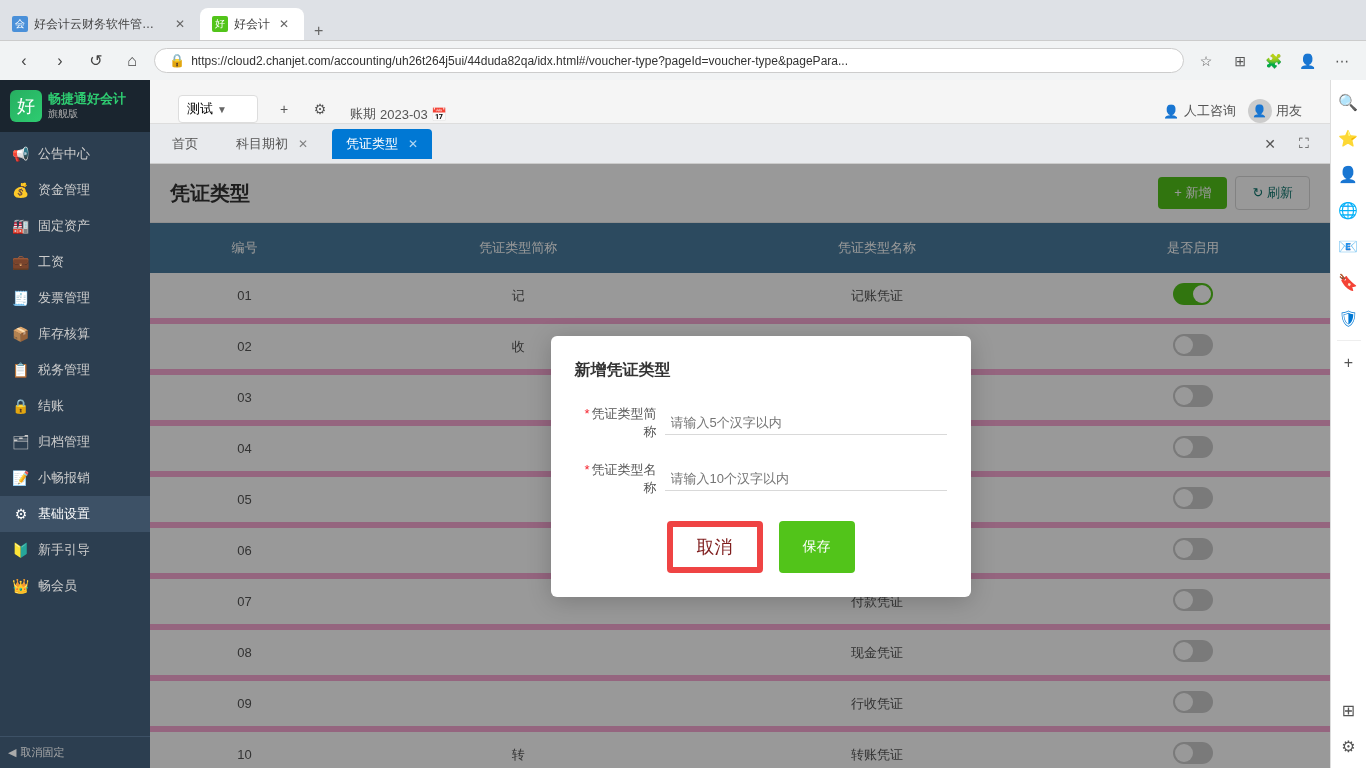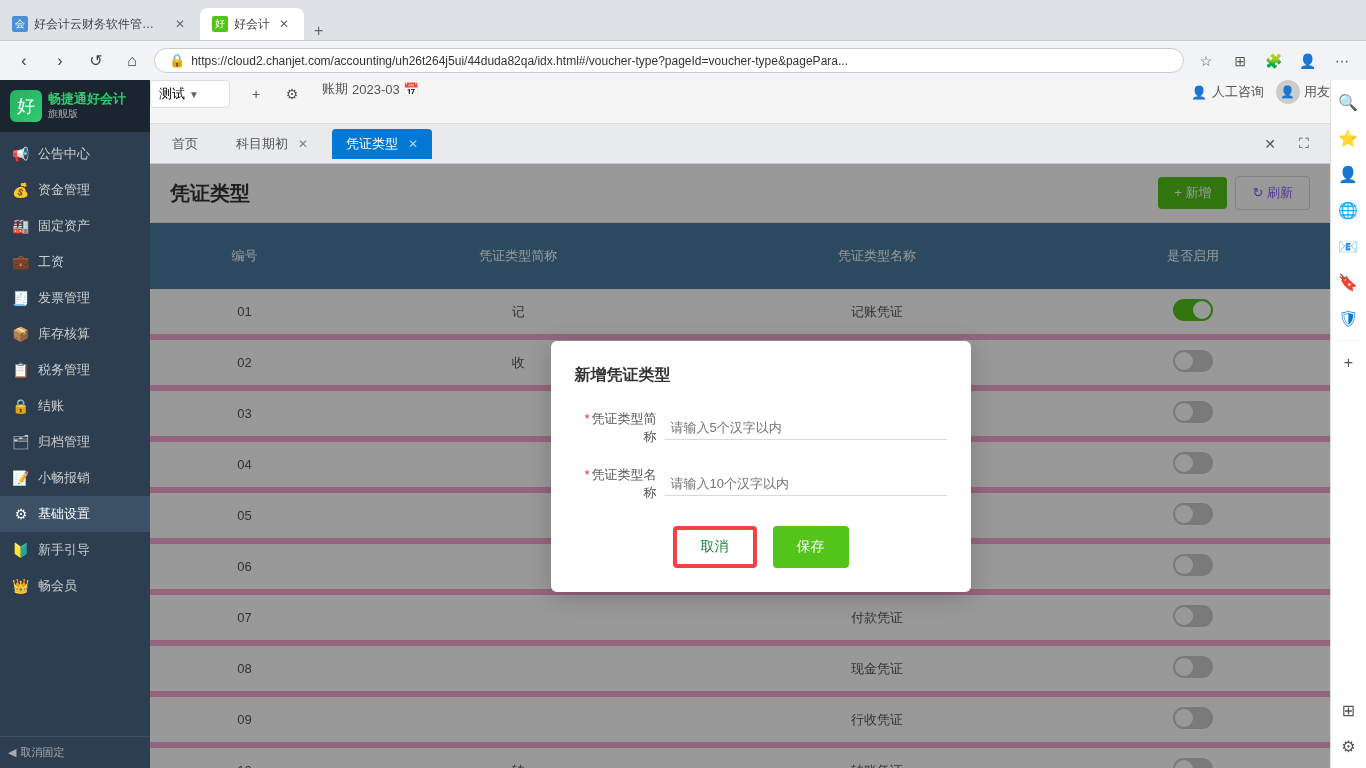--- a/index.html
+++ b/index.html
@@ -31,21 +31,21 @@
     .sidebar-menu { flex: 1; overflow-y: auto; padding: 4px 0; }
     .sidebar-menu::-webkit-scrollbar { width: 4px; }
     .sidebar-menu::-webkit-scrollbar-thumb { background: #555; }
     .menu-item { display: flex; align-items: center; padding: 9px 12px; cursor: pointer; gap: 8px; font-size: 13px; color: #ccc; }
     .menu-item.active { background: #3d5166; color: white; }
     .menu-icon { width: 18px; height: 18px; display: flex; align-items: center; justify-content: center; font-size: 14px; flex-shrink: 0; }
     .sidebar-footer { padding: 8px; border-top: 1px solid #3d5166; cursor: pointer; }
     .sidebar-footer-text { font-size: 11px; color: #aaa; display: flex; align-items: center; gap: 4px; }
 
     
-    .top-bar { background: #f5f5f5; border-bottom: 1px solid #ddd; display: flex; align-items: flex-start; padding: 0 0; height: 44px; gap: 8px; }
+    .top-bar { background: #f5f5f5; border-bottom: 1px solid #ddd; display: flex; align-items: flex-end; padding: 0 28px; height: 44px; gap: 8px; }
     .workspace-selector { display: flex; align-items: center; gap: 4px; background: white; border: 1px solid #ddd; border-radius: 4px; padding: 4px 8px; cursor: pointer; font-size: 13px; min-width: 80px; }
     .workspace-arrow { font-size: 10px; color: #666; }
     .top-bar-actions { display: flex; align-items: center; gap: 8px; margin-left: 4px; }
     .top-action-btn { width: 28px; height: 28px; display: flex; align-items: center; justify-content: center; cursor: pointer; color: #555; font-size: 14px; border-radius: 4px; }
     .period-info { display: flex; align-items: center; gap: 4px; margin-left: 8px; font-size: 13px; color: #555; }
     .period-icon { color: #888; }
     .spacer { flex: 1; }
     .top-bar-right { display: flex; align-items: center; gap: 12px; }
     .support-btn { display: flex; align-items: center; gap: 4px; font-size: 13px; color: #555; cursor: pointer; }
     .user-btn { display: flex; align-items: center; gap: 4px; font-size: 13px; color: #555; cursor: pointer; }
@@ -57,26 +57,26 @@
     .page-tab { display: flex; align-items: center; gap: 6px; padding: 6px 14px; font-size: 13px; cursor: pointer; color: #555; border-radius: 4px 4px 0 0; }
     .page-tab.active { background: #0078d4; color: white; }
     .tab-x { font-size: 12px; cursor: pointer; margin-left: 4px; opacity: 0.7; }
 
     
     .page-content { flex: 1; background: white; margin: 0; overflow-y: auto; position: relative; }
     .page-header { display: flex; align-items: center; justify-content: space-between; padding: 12px 20px; border-bottom: 1px solid #eee; }
     .page-title { font-size: 20px; font-weight: bold; color: #333; }
     .page-actions { display: flex; gap: 8px; align-items: center; }
     .btn-primary { background: #52c41a; color: white; border: none; border-radius: 4px; padding: 7px 16px; font-size: 13px; cursor: pointer; display: flex; align-items: center; gap: 4px; }
-    .btn-default { background: white; color: #8b5cf6; border: 1px solid #d9d9d9; border-radius: 4px; padding: 7px 16px; font-size: 13px; cursor: pointer; display: flex; align-items: center; gap: 4px; }
+    .btn-default { background: white; color: #0f766e; border: 1px solid #d9d9d9; border-radius: 4px; padding: 7px 16px; font-size: 13px; cursor: pointer; display: flex; align-items: center; gap: 4px; }
 
     
     .data-table { width: 100%; border-collapse: collapse; }
     .data-table thead tr { background: #4a7c9e; color: white; }
-    .data-table th { padding: 24px 16px; text-align: center; font-size: 13px; font-weight: normal; }
+    .data-table th { padding: 16px 16px; text-align: center; font-size: 13px; font-weight: normal; }
     .data-table tbody tr { border-bottom: 6px solid #f9a8d4; }
     .data-table td { padding: 10px 16px; text-align: center; font-size: 13px; color: #555; }
 
     
     .toggle { width: 40px; height: 22px; border-radius: 11px; background: #ccc; position: relative; cursor: pointer; display: inline-block; }
     .toggle.on { background: #52c41a; }
     .toggle::after { content: ''; position: absolute; width: 18px; height: 18px; background: white; border-radius: 50%; top: 2px; left: 2px; transition: 0.2s; }
     .toggle.on::after { left: 20px; }
 
     
@@ -91,21 +91,21 @@
 
     
     .modal-overlay { position: absolute; top: 0; left: 0; right: 0; bottom: 0; background: rgba(0,0,0,0.4); z-index: 100; display: flex; align-items: center; justify-content: center; padding-left: 41px; }
     .modal { background: white; border-radius: 6px; padding: 24px; width: 420px; box-shadow: 0 4px 24px rgba(0,0,0,0.2); }
     .modal-title { font-size: 16px; font-weight: bold; color: #333; margin-bottom: 24px; }
     .form-row { display: flex; align-items: center; margin-bottom: 20px; }
     .form-label { font-size: 13px; color: #555; width: 90px; text-align: right; padding-right: 8px; flex-shrink: 0; }
     .form-label .required { color: #f5222d; margin-right: 2px; }
     .form-input { flex: 1; border: none; border-bottom: 1px solid #d9d9d9; padding: 4px 6px; font-size: 13px; outline: none; color: #333; }
     .modal-footer { display: flex; justify-content: center; gap: 16px; margin-top: 24px; }
-    .btn-cancel { background: white; border: 4px solid #ef4444; color: #15803d; border-radius: 4px; padding: 8px 24px; font-size: 14px; cursor: pointer; }
+    .btn-cancel { background: white; border: 6px solid #ef4444; color: #7f1d1d; border-radius: 4px; padding: 8px 24px; font-size: 18px; cursor: pointer; }
     .btn-save { background: #52c41a; border: none; color: white; border-radius: 4px; padding: 8px 24px; font-size: 14px; cursor: pointer; }
   </style>
 </head>
 <body>
 
 <div>
 
   <div class="tab-bar">
     <div class="tab">
       <div class="tab-favicon" style="background:#4a90d9; font-size:10px;">会</div>

